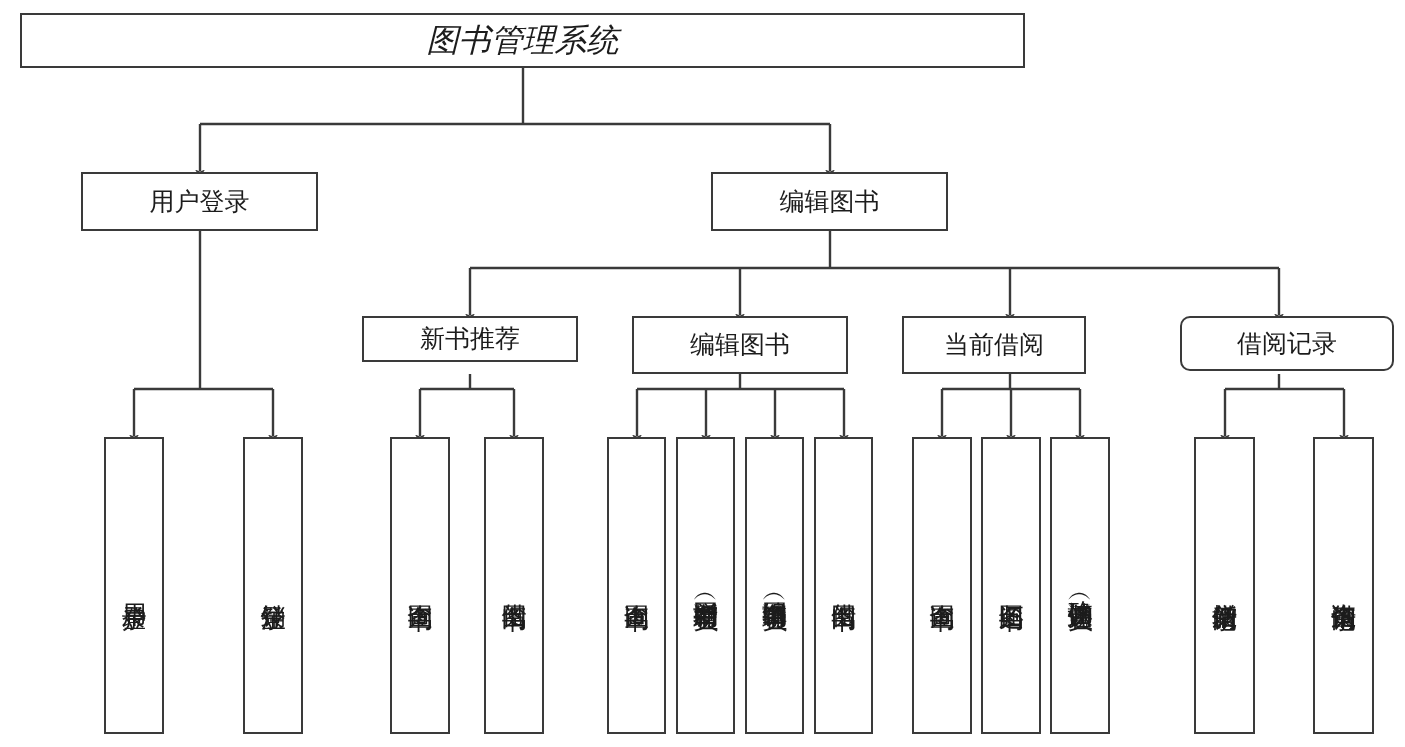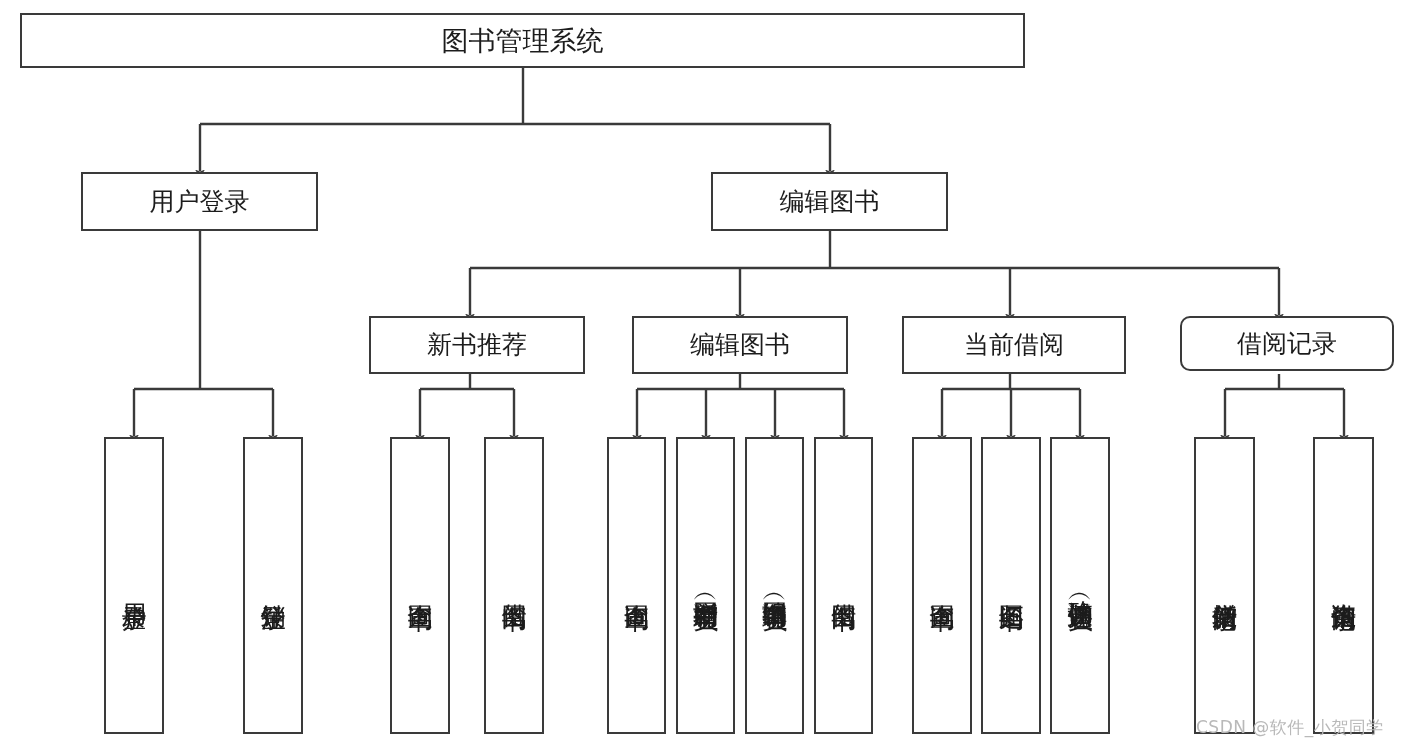--- a/index.html
+++ b/index.html
@@ -39,21 +39,22 @@
   }
   .node .node-label {
     display: block;
     line-height: 1.18;
   }
   
   .node.h-node {
     font-size: 25px;
   }
   .node.h-node.root {
-    font-size: 27px;
+    font-size: 32px;
+    font-style: italic;
   }
   
   .node.v-node {
     font-size: 25px;
     padding: 10px 0;
   }
   .node.v-node .node-label {
     writing-mode: vertical-rl;
     text-orientation: upright;
     letter-spacing: 1px;
@@ -121,27 +122,27 @@
   <div id="nodes-layer">
       <div class="node h-node root" style="left: 20px; top: 13px; width: 1005px; height: 55px;">
         <span class="node-label">图书管理系统</span>
       </div>
       <div class="node h-node" style="left: 81px; top: 172px; width: 237px; height: 59px;">
         <span class="node-label">用户登录</span>
       </div>
       <div class="node h-node" style="left: 711px; top: 172px; width: 237px; height: 59px;">
         <span class="node-label">编辑图书</span>
       </div>
-      <div class="node h-node" style="left: 362px; top: 316px; width: 216px; height: 58px; margin-left: 7px;">
+      <div class="node h-node" style="left: 362px; top: 316px; width: 216px; height: 46px;">
         <span class="node-label">新书推荐</span>
       </div>
       <div class="node h-node" style="left: 632px; top: 316px; width: 216px; height: 58px;">
         <span class="node-label">编辑图书</span>
       </div>
-      <div class="node h-node" style="left: 902px; top: 316px; width: 224px; height: 58px; text-align: center;">
+      <div class="node h-node" style="left: 902px; top: 316px; width: 184px; height: 58px; text-align: center;">
         <span class="node-label">当前借阅</span>
       </div>
       <div class="node h-node" style="left: 1180px; top: 316px; width: 214px; height: 55px; border-radius: 10px;">
         <span class="node-label">借阅记录</span>
       </div>
       <div class="node v-node" style="left: 104px; top: 437px; width: 60px; height: 297px;">
         <span class="node-label">用户登录</span>
       </div>
       <div class="node v-node" style="left: 243px; top: 437px; width: 60px; height: 297px;">
         <span class="node-label">注销登录</span>
@@ -174,15 +175,14 @@
         <span class="node-label">确认归还（管理员）</span>
       </div>
       <div class="node v-node" style="left: 1194px; top: 437px; width: 61px; height: 297px;">
         <span class="node-label">新增借阅记录</span>
       </div>
       <div class="node v-node" style="left: 1313px; top: 437px; width: 61px; height: 297px;">
         <span class="node-label">查询借阅记录</span>
       </div>
     </div>
 
-  <div id="watermark">CSDN @软件_小贺同学</div>
 
 </div>
 
 </body></html>

